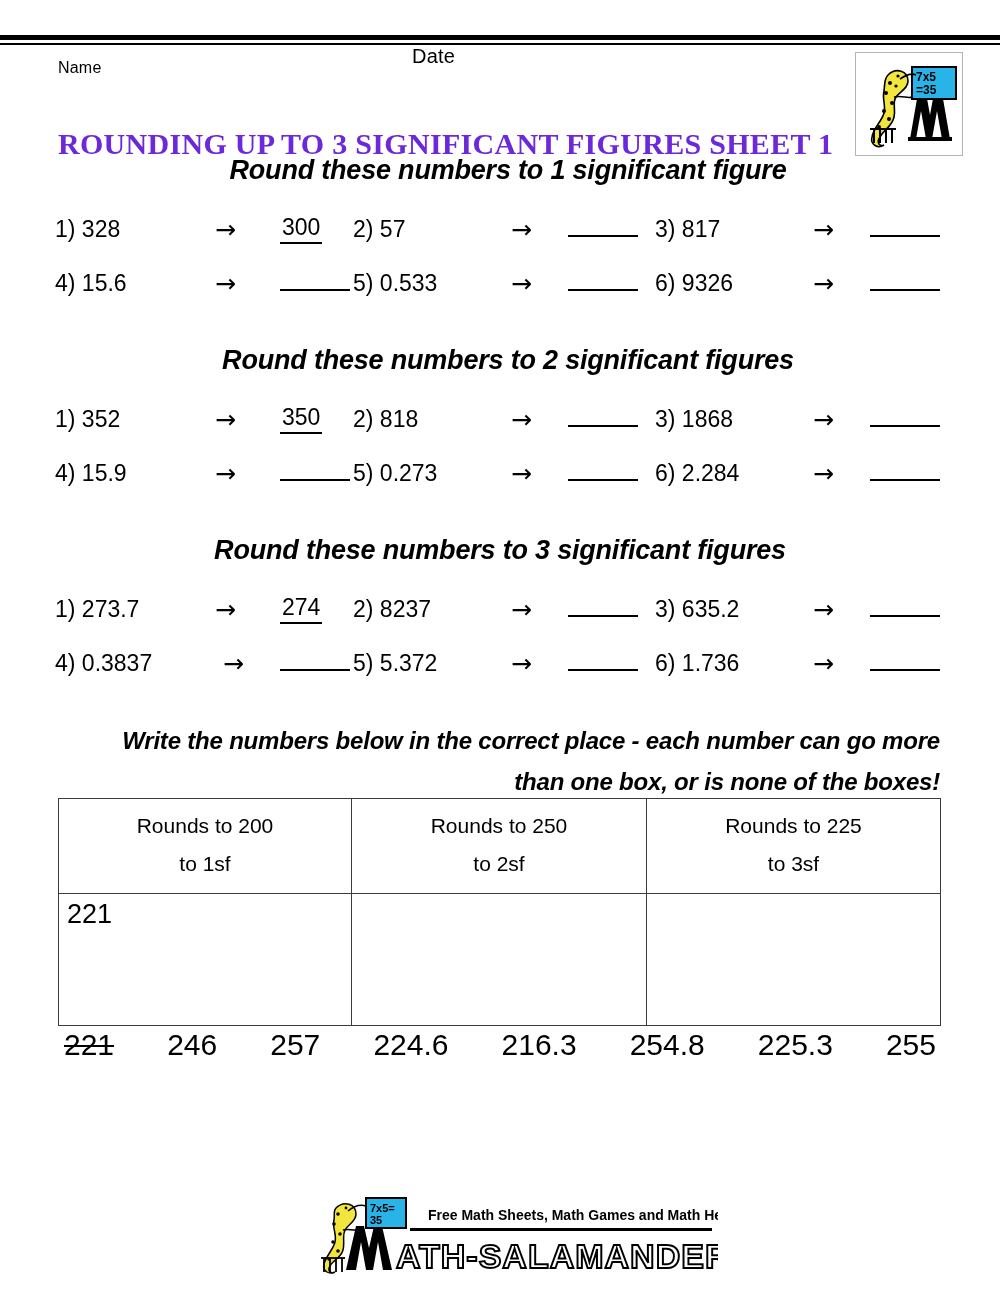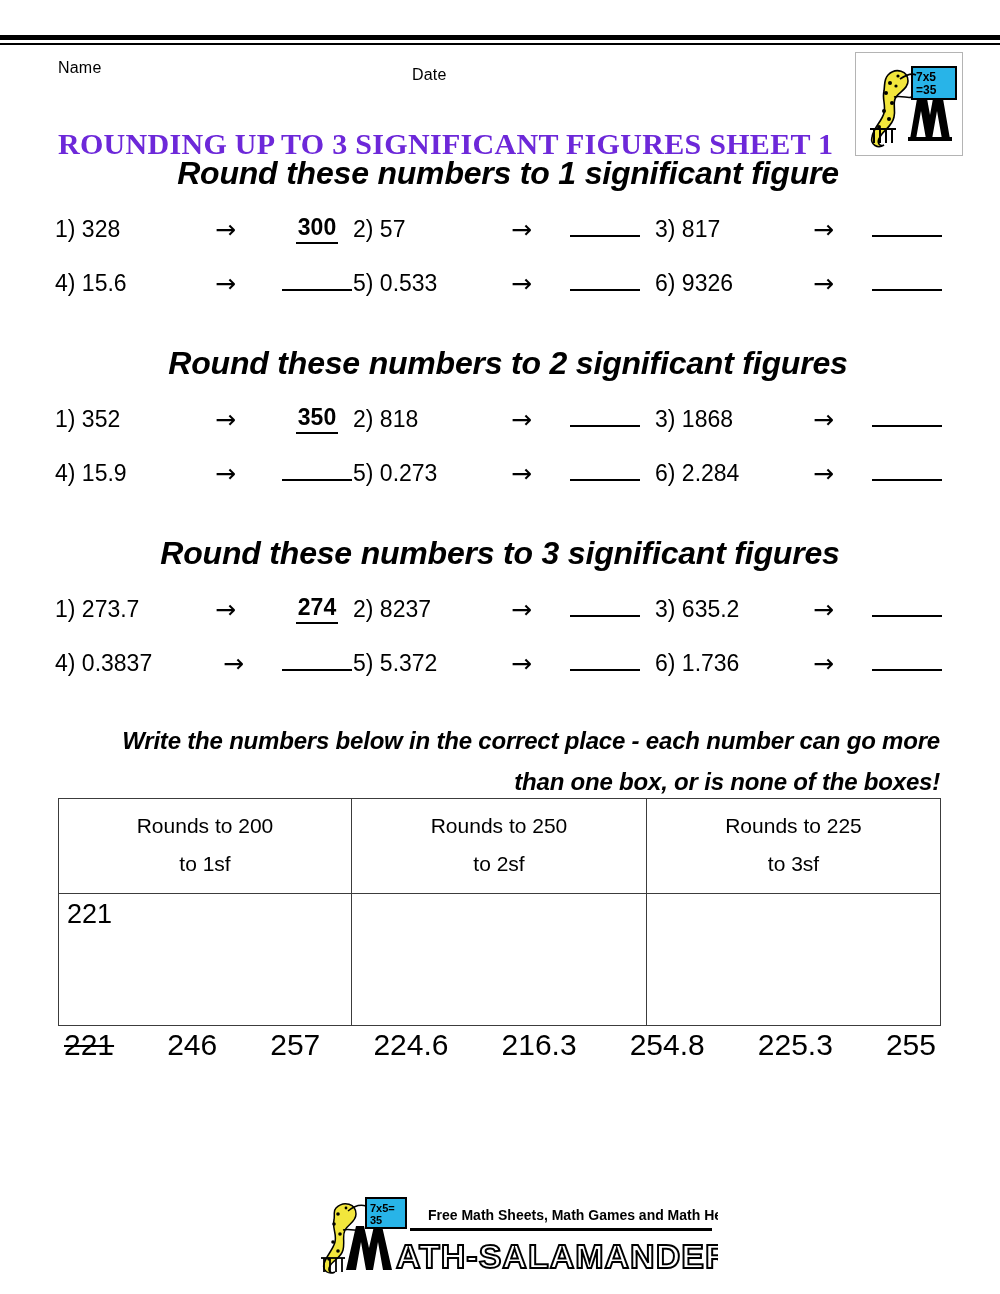--- a/index.html
+++ b/index.html
@@ -34,22 +34,22 @@
 
   
   .hdr-name {
     position: absolute;
     left: 58px; top: 59px;
     font-size: 16px;
     letter-spacing: .2px;
   }
   .hdr-date {
     position: absolute;
-    left: 412px; top: 66px;
-    font-size: 16px;
+    left: 412px; top: 45px;
+    font-size: 20px;
     letter-spacing: .2px;
   }
 
   
   .logo-badge {
     position: absolute;
     left: 855px; top: 52px;
     width: 108px; height: 104px;
     border: 1px solid #b4b4b4;
     background: #ffffff;
@@ -69,21 +69,21 @@
     white-space: nowrap;
   }
 
   
   .sec-head {
     position: absolute;
     left: 0; width: 1000px;
     text-align: center;
     font-style: italic;
     font-weight: 600;
-    font-size: 32px;
+    font-size: 27px;
     letter-spacing: -.2px;
   }
   .sec-head.s1 { top: 155px; padding-left: 16px; }
   .sec-head.s2 { top: 345px; padding-left: 16px; }
   .sec-head.s3 { top: 535px; padding-left: 0; }
 
   
   .prob-row {
     position: absolute;
     left: 0; width: 1000px;
@@ -103,22 +103,20 @@
   }
   .prob .arrow {
     position: absolute;
     font-family: "DejaVu Sans", sans-serif;
     font-size: 25px;
     line-height: 1;
   }
   .prob .ansbox {
     position: absolute;
     width: 74px;
-    text-align: center;
-    font-weight: bold;
   }
   .prob .ans-filled {
     display: inline-block;
     border-bottom: 2px solid #000;
     padding: 0 2px 1px 2px;
   }
   .prob .ans-blank {
     display: inline-block;
     width: 70px;
     border-bottom: 2px solid #000;

